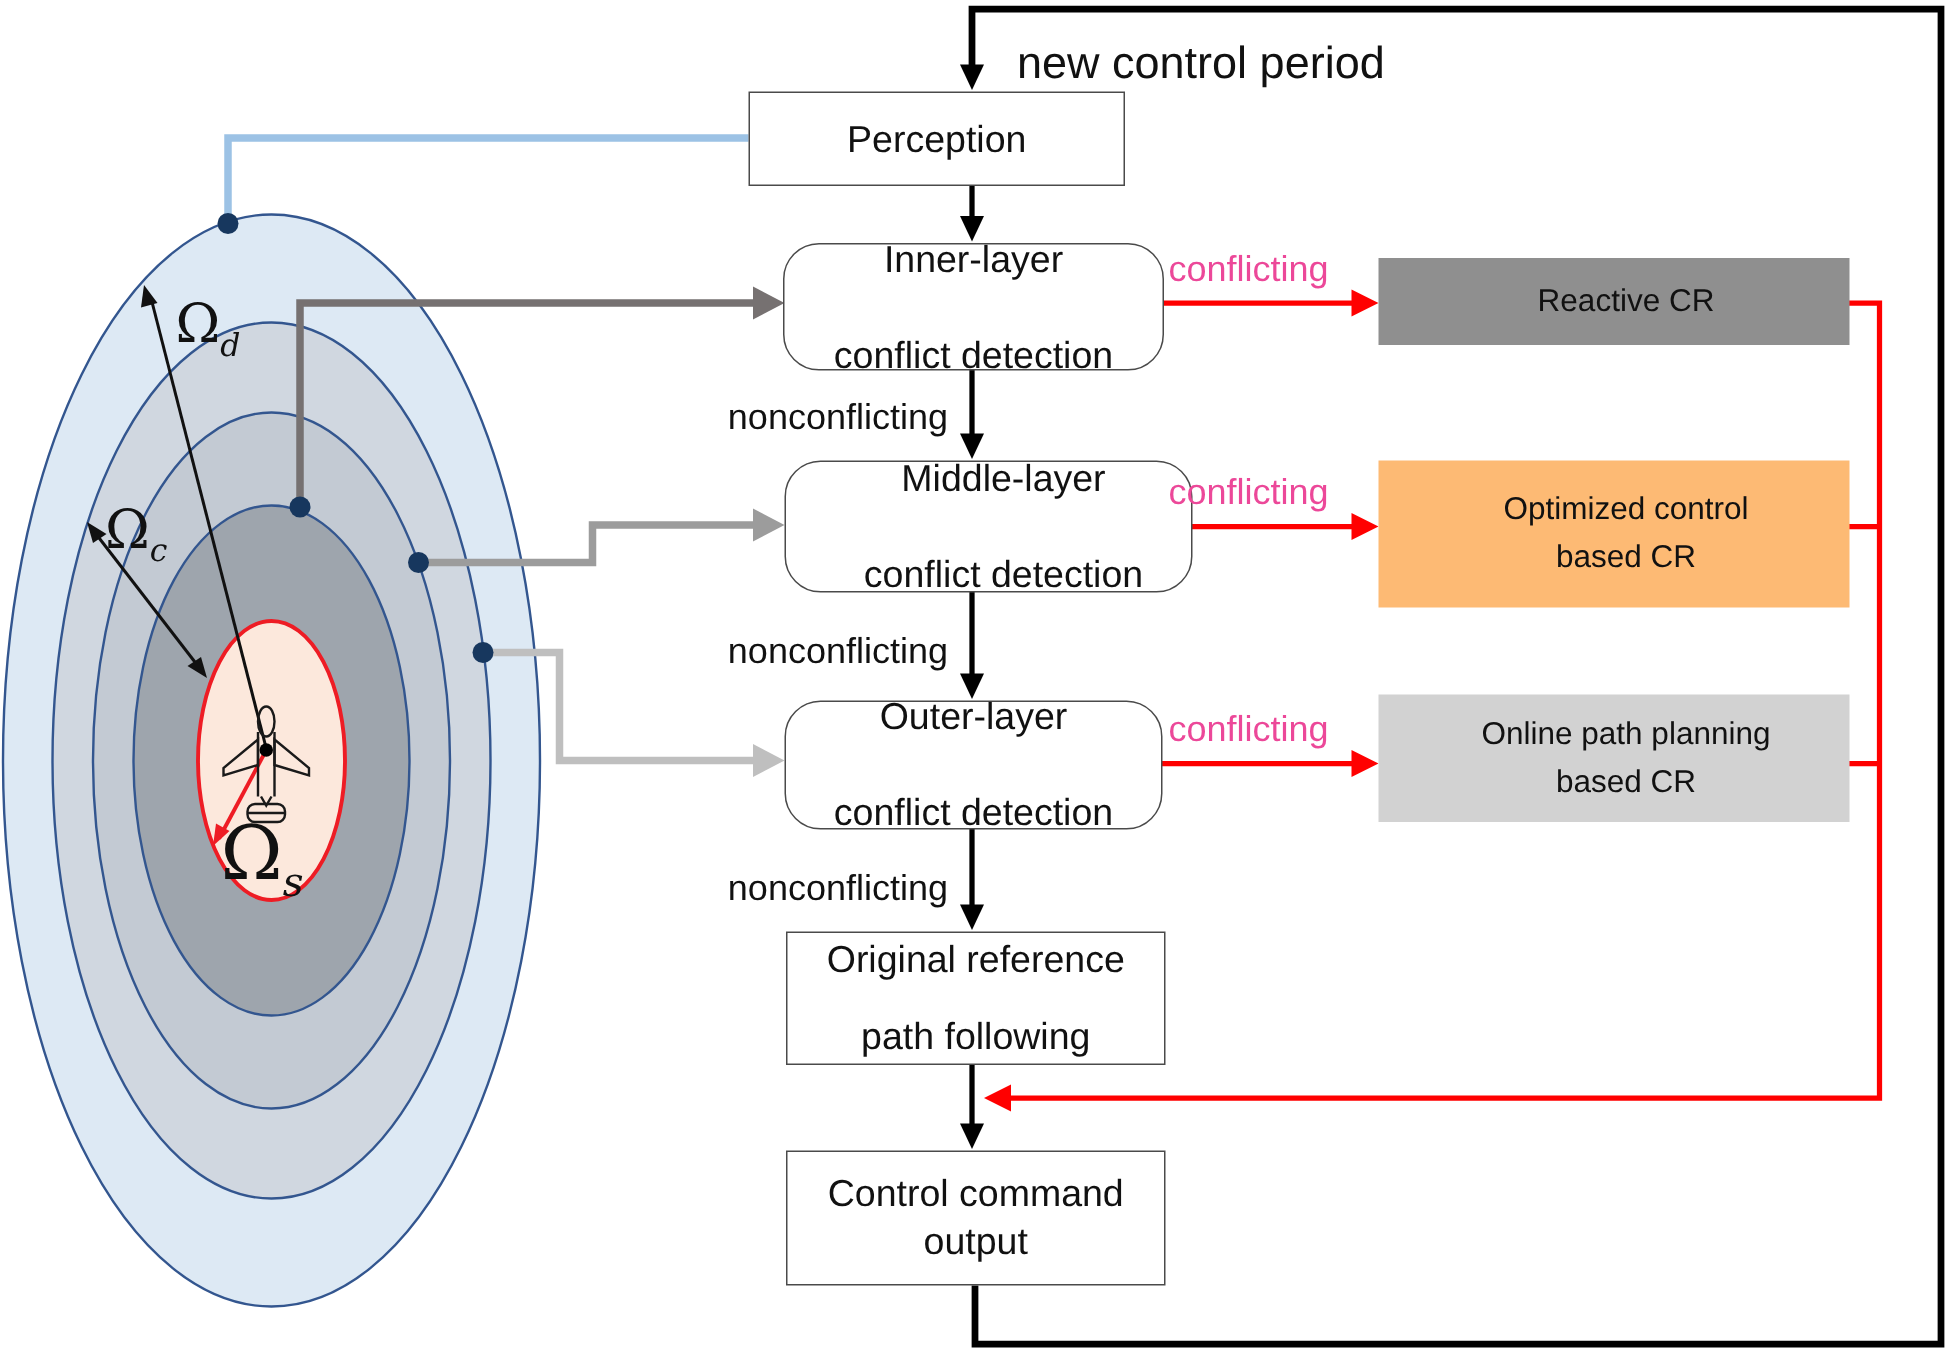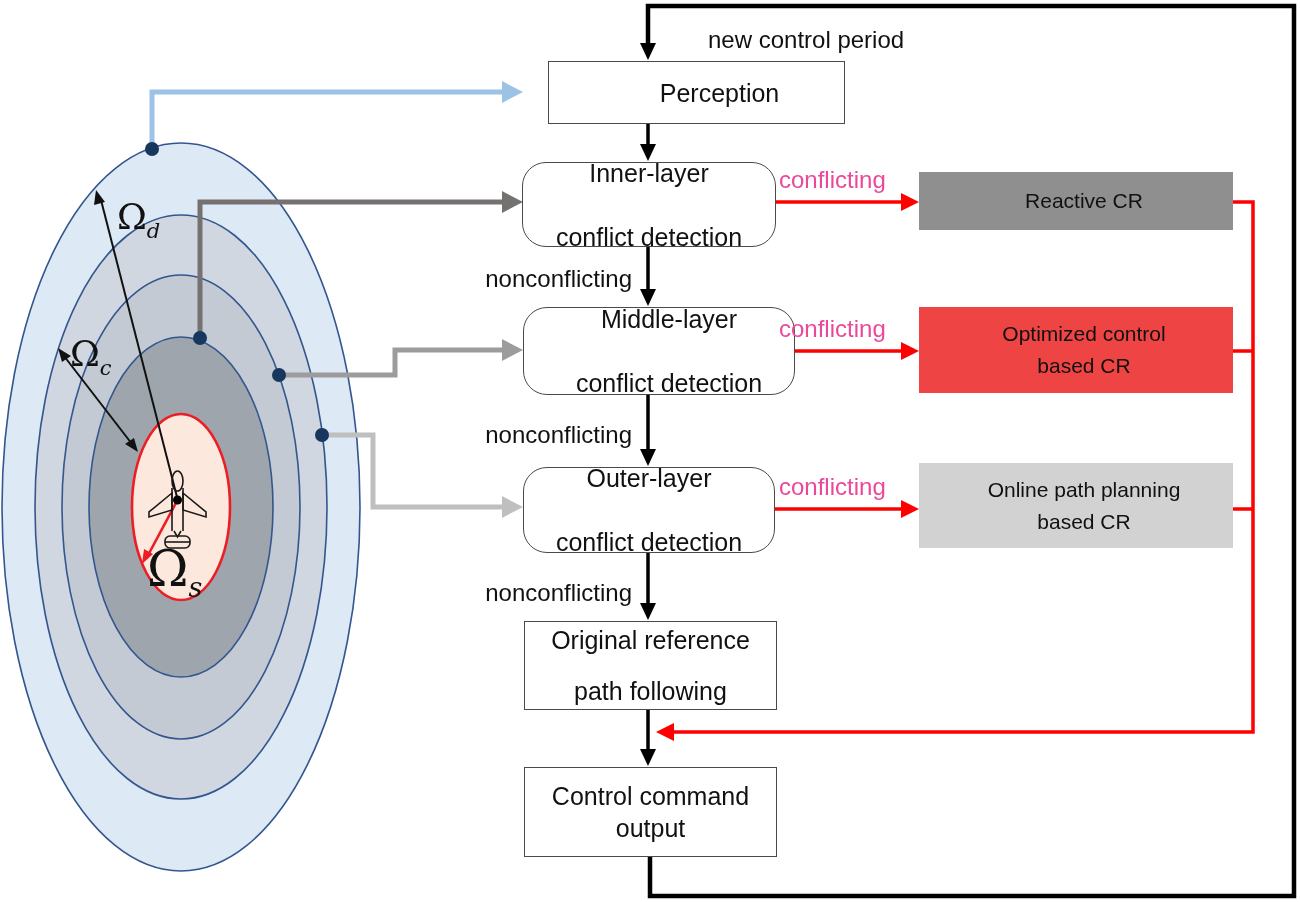--- a/index.html
+++ b/index.html
@@ -104,21 +104,21 @@
       <path class="redline" d="M774,351 L903,351" stroke="#ff0000"></path>
       <polygon points="919,351 901,342 901,360" fill="#ff0000"></polygon>
       <path class="redline" d="M774,509 L903,509" stroke="#ff0000"></path>
       <polygon points="919,509 901,500 901,518" fill="#ff0000"></polygon>
 
       <path class="redline" d="M1217,202 L1253,202 L1253,732 L673,732 M1217,351 L1253,351 M1217,509 L1253,509" stroke="#ff0000"></path>
       <polygon points="656,732 674,723 674,741" fill="#ff0000"></polygon>
     </g>
   </svg>
 
-  <div class="box" style="left:548px;top:61px;width:249px;height:61px;padding-left:46px;">
+  <div class="box" style="left:499px;top:61px;width:249px;height:61px;">
     <span>Perception</span>
   </div>
 
   <div class="box rounded" style="left:522px;top:162px;width:252px;height:83px;">
     <span>Inner-layer</span>
     <span>conflict detection</span>
   </div>
 
   <div class="box rounded" style="left:523px;top:307px;width:250px;height:86px;padding-left:20px;">
     <span>Middle-layer</span>
@@ -137,31 +137,31 @@
 
   <div class="box" style="left:524px;top:767px;width:251px;height:88px;">
     <span>Control command</span>
     <span>output</span>
   </div>
 
   <div class="crbox" style="left: 919px; top: 172px; width: 298px; height: 58px; background: rgb(143, 143, 143);">
     <span>Reactive CR</span>
   </div>
 
-  <div class="crbox" style="left: 919px; top: 307px; width: 298px; height: 86px; background: #ef4444;">
+  <div class="crbox" style="left: 919px; top: 307px; width: 298px; height: 98px; background: #fdba74;">
     <span>Optimized control</span>
     <span>based CR</span>
   </div>
 
   <div class="crbox" style="left: 919px; top: 463px; width: 298px; height: 85px; background: rgb(210, 210, 210);">
     <span>Online path planning</span>
     <span>based CR</span>
   </div>
 
-  <div class="lbl" style="left:708px;top:26px;font-size:24px;">new control period</div>
+  <div class="lbl" style="left:678px;top:26px;font-size:30px;">new control period</div>
 
   <div class="lbl right" style="left:430px;top:265px;width:202px;">nonconflicting</div>
   <div class="lbl right" style="left:430px;top:421px;width:202px;">nonconflicting</div>
   <div class="lbl right" style="left:430px;top:579px;width:202px;">nonconflicting</div>
 
   <div class="lbl red" style="left:779px;top:166px;">conflicting</div>
   <div class="lbl red" style="left:779px;top:315px;">conflicting</div>
   <div class="lbl red" style="left:779px;top:473px;">conflicting</div>
 
   <div class="omega" style="left:117px;top:199px;">

